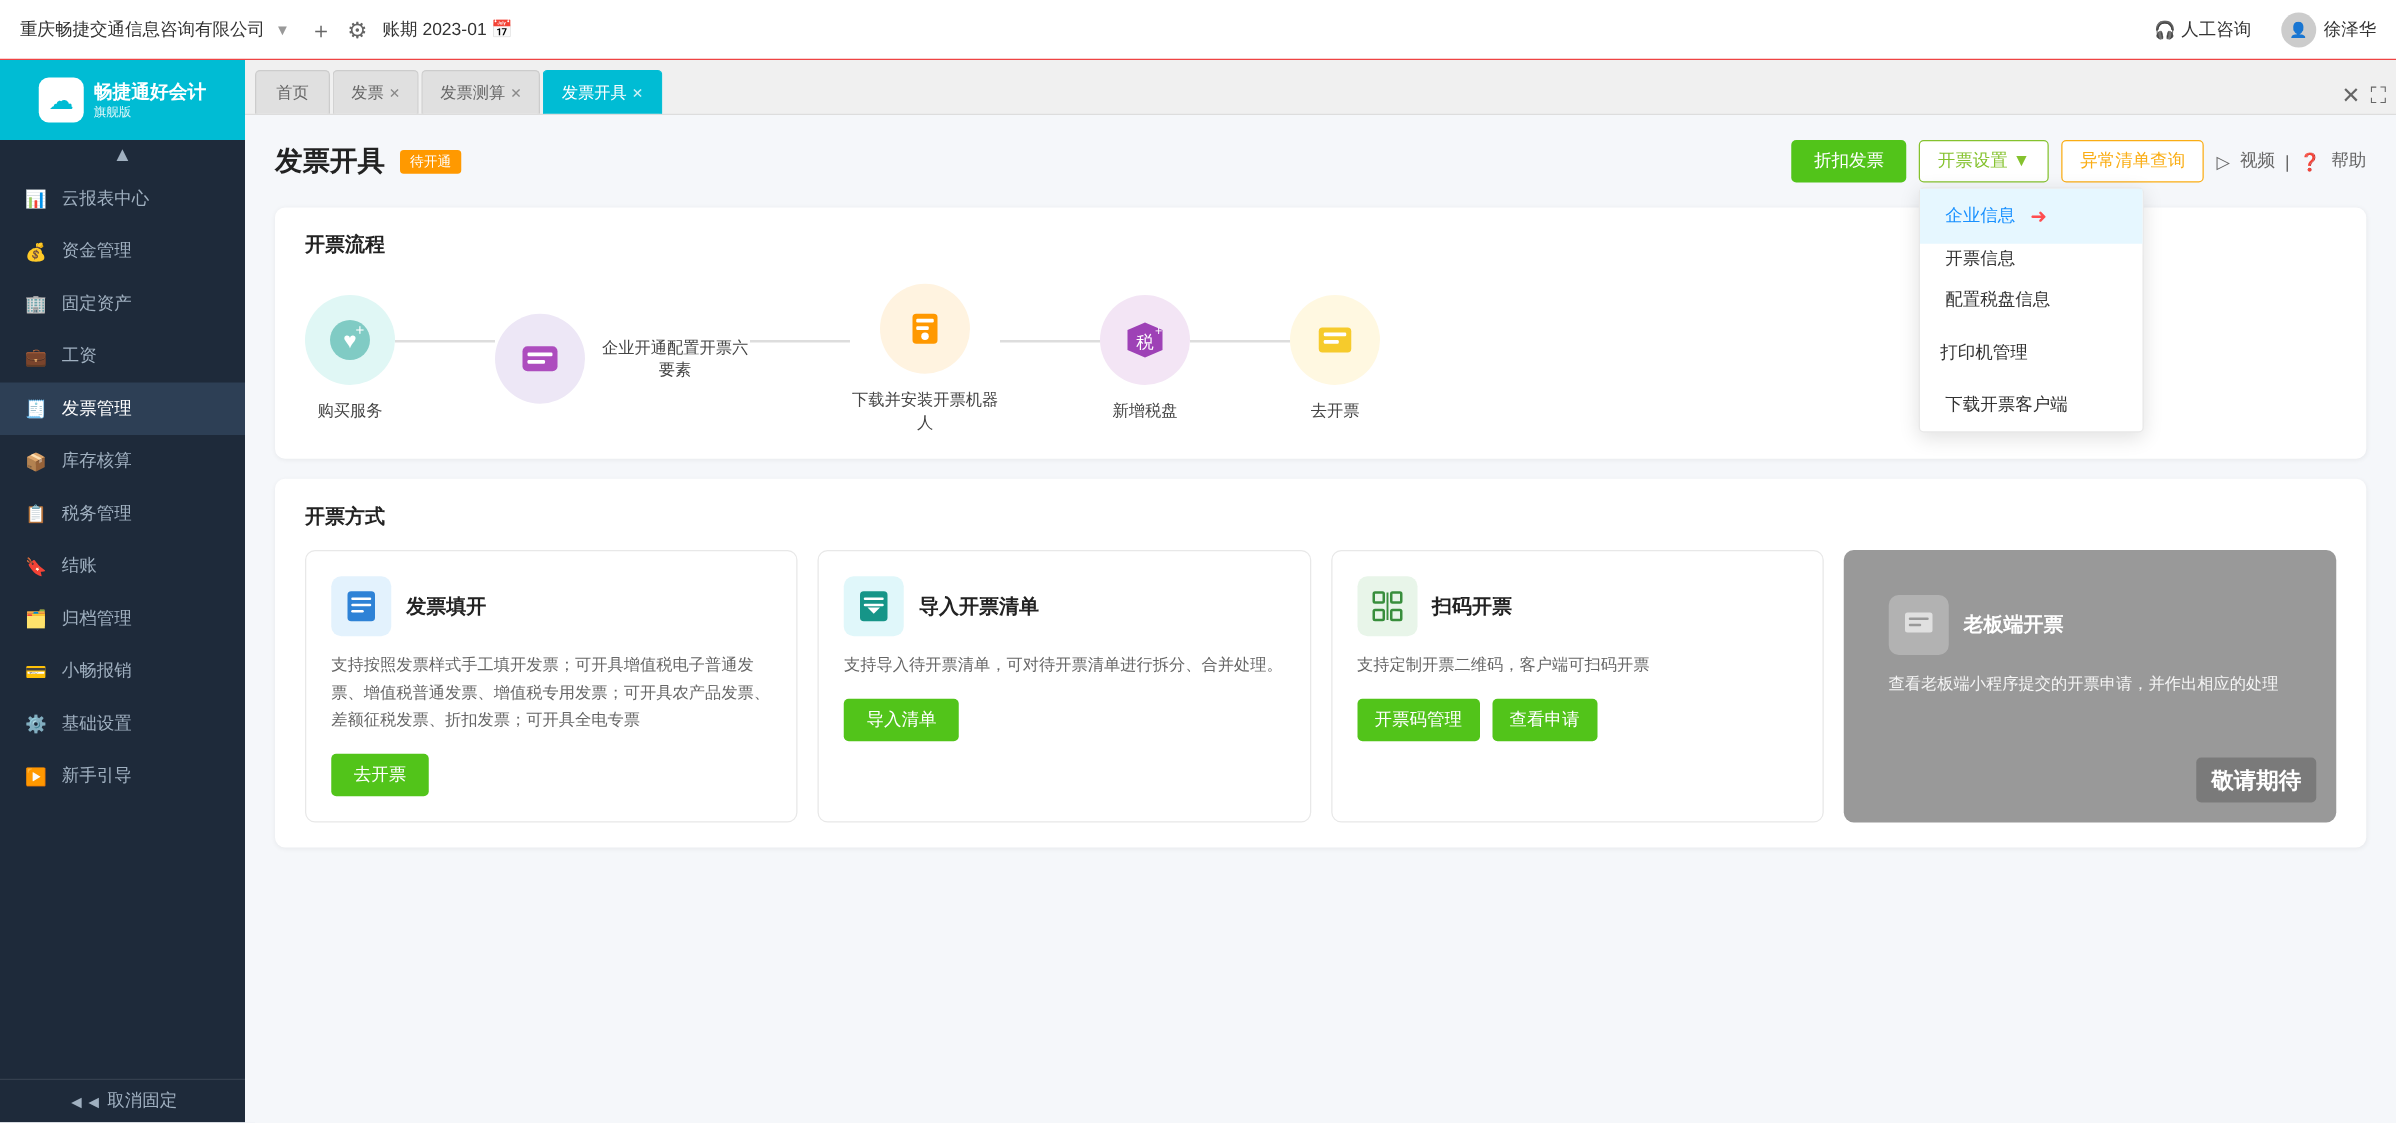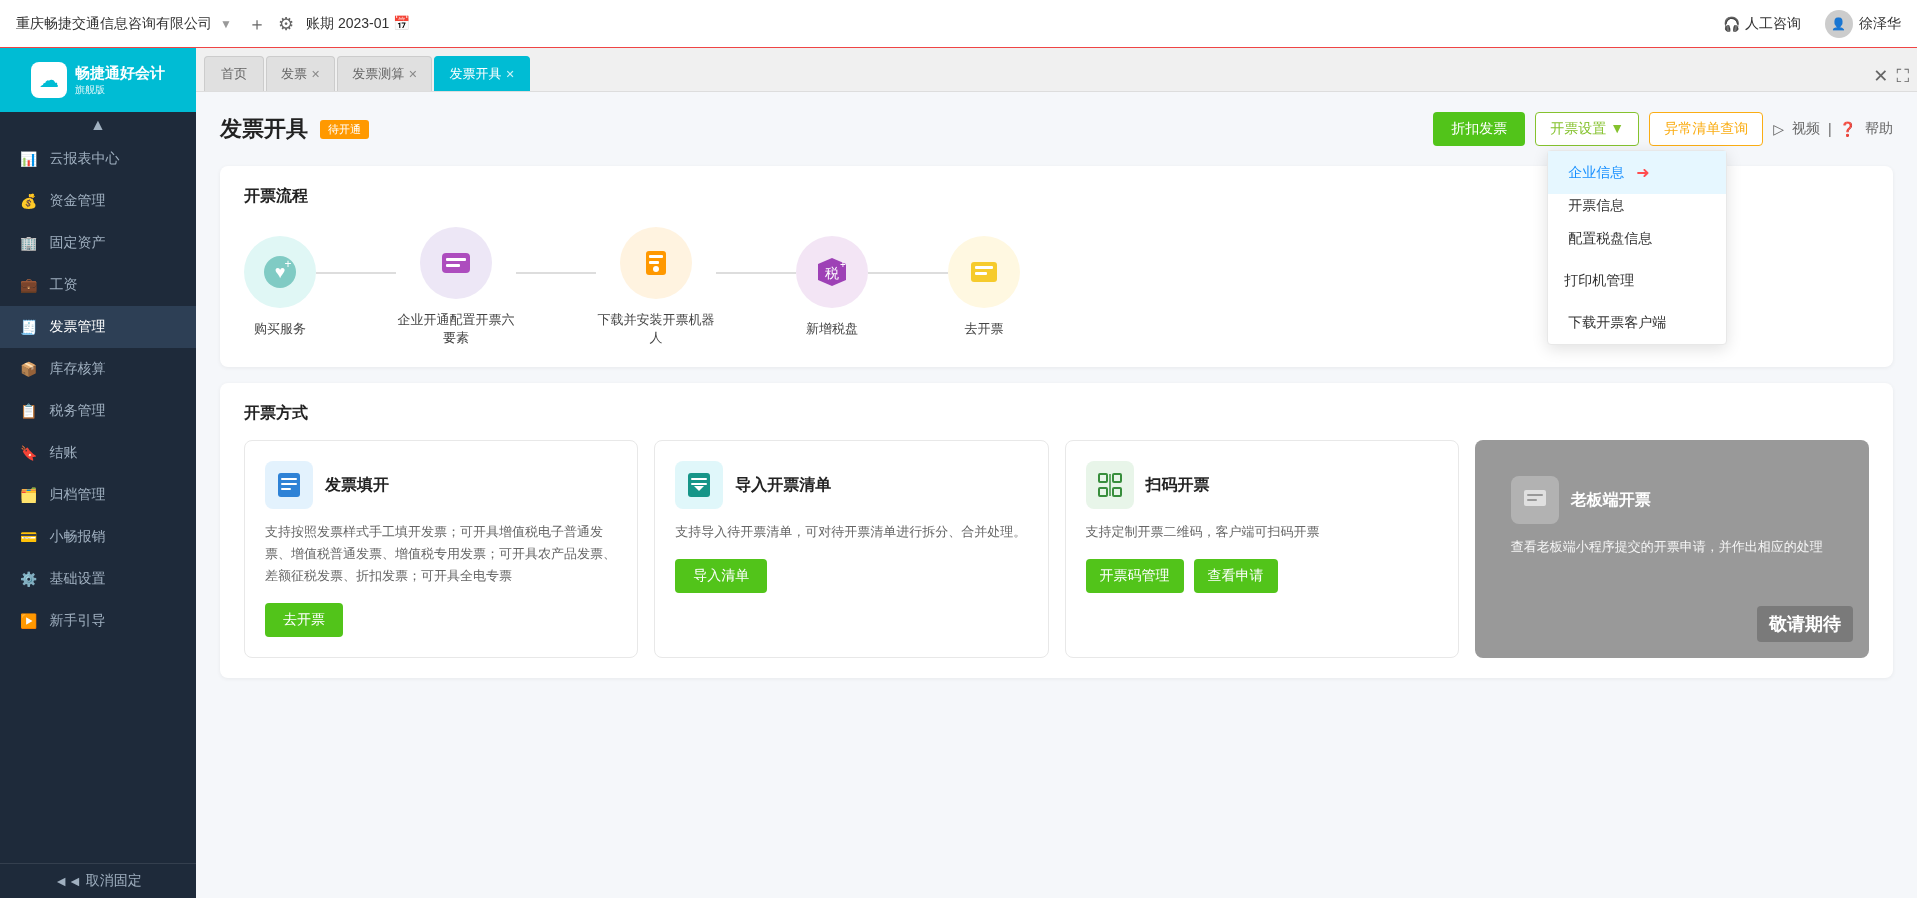--- a/index.html
+++ b/index.html
@@ -134,21 +134,21 @@
         <span style="font-size:22px;font-weight:bold;color:#222;">发票开具</span>
         <span style="background:#f90;color:#fff;font-size:11px;padding:2px 8px;border-radius:3px;">待开通</span>
         <div style="margin-left:auto;display:flex;align-items:center;gap:10px;">
           <button style="background:#52c41a;color:#fff;border:none;padding:8px 18px;border-radius:4px;font-size:14px;cursor:pointer;">折扣发票</button>
           <div style="position:relative;">
             <button style="background:#fff;color:#85c22e;border:1px solid #85c22e;padding:7px 14px;border-radius:4px;font-size:14px;cursor:pointer;display:flex;gap:4px;">
               <span>开票设置</span>
               <span>▼</span>
             </button>
 
-            <div style="position:absolute;top:calc(100% + 4px);left:12px;background:#fff;border:1px solid #e8e8e8;border-radius:4px;box-shadow:0 4px 16px rgba(0,0,0,0.12);z-index:1000;min-width:180px;">
+            <div style="position:absolute;top:calc(100% + 4px);left:0;background:#fff;border:1px solid #e8e8e8;border-radius:4px;box-shadow:0 4px 16px rgba(0,0,0,0.12);z-index:1000;min-width:180px;">
               <div style="padding:12px 20px;font-size:14px;color:#1890ff;cursor:pointer;background:#e6f7ff;display:flex;align-items:center;gap:8px;">
                 <span>企业信息</span>
                 <span style="color:#ff4d4f;font-size:16px;margin-left:4px;">➜</span>
               </div>
               <div style="padding:3px 20px;font-size:14px;color:#333;cursor:pointer;">
                 <span>开票信息</span>
               </div>
               <div style="padding:12px 20px;font-size:14px;color:#333;cursor:pointer;">
                 <span>配置税盘信息</span>
               </div>
@@ -181,21 +181,21 @@
                   <circle cx="18" cy="18" r="16" fill="#80cbc4"></circle>
                   <text x="18" y="24" text-anchor="middle" font-size="18" fill="white">♥</text>
                   <text x="26" y="14" text-anchor="middle" font-size="12" fill="white">+</text>
                 </svg>
             </div>
             <span style="font-size:13px;color:#444;">购买服务</span>
           </div>
 
           <div style="width:80px;height:2px;background:#ddd;margin-bottom:28px;"></div>
 
-          <div style="display:flex;flex-direction:column;align-items:center;gap:12px;">
+          <div style="display:flex;flex-direction:row;align-items:center;gap:12px;">
             <div style="width:72px;height:72px;border-radius:50%;background:#ede7f6;display:flex;align-items:center;justify-content:center;">
               <svg width="36" height="36" viewBox="0 0 36 36">
                   <rect x="4" y="8" width="28" height="20" rx="4" fill="#9c27b0" opacity="0.8"></rect>
                   <rect x="8" y="13" width="20" height="3" rx="1" fill="white"></rect>
                   <rect x="8" y="19" width="14" height="3" rx="1" fill="white"></rect>
                 </svg>
             </div>
             <span style="font-size:13px;color:#444;text-align:center;max-width:120px;">企业开通配置开票六要素</span>
           </div>
 

